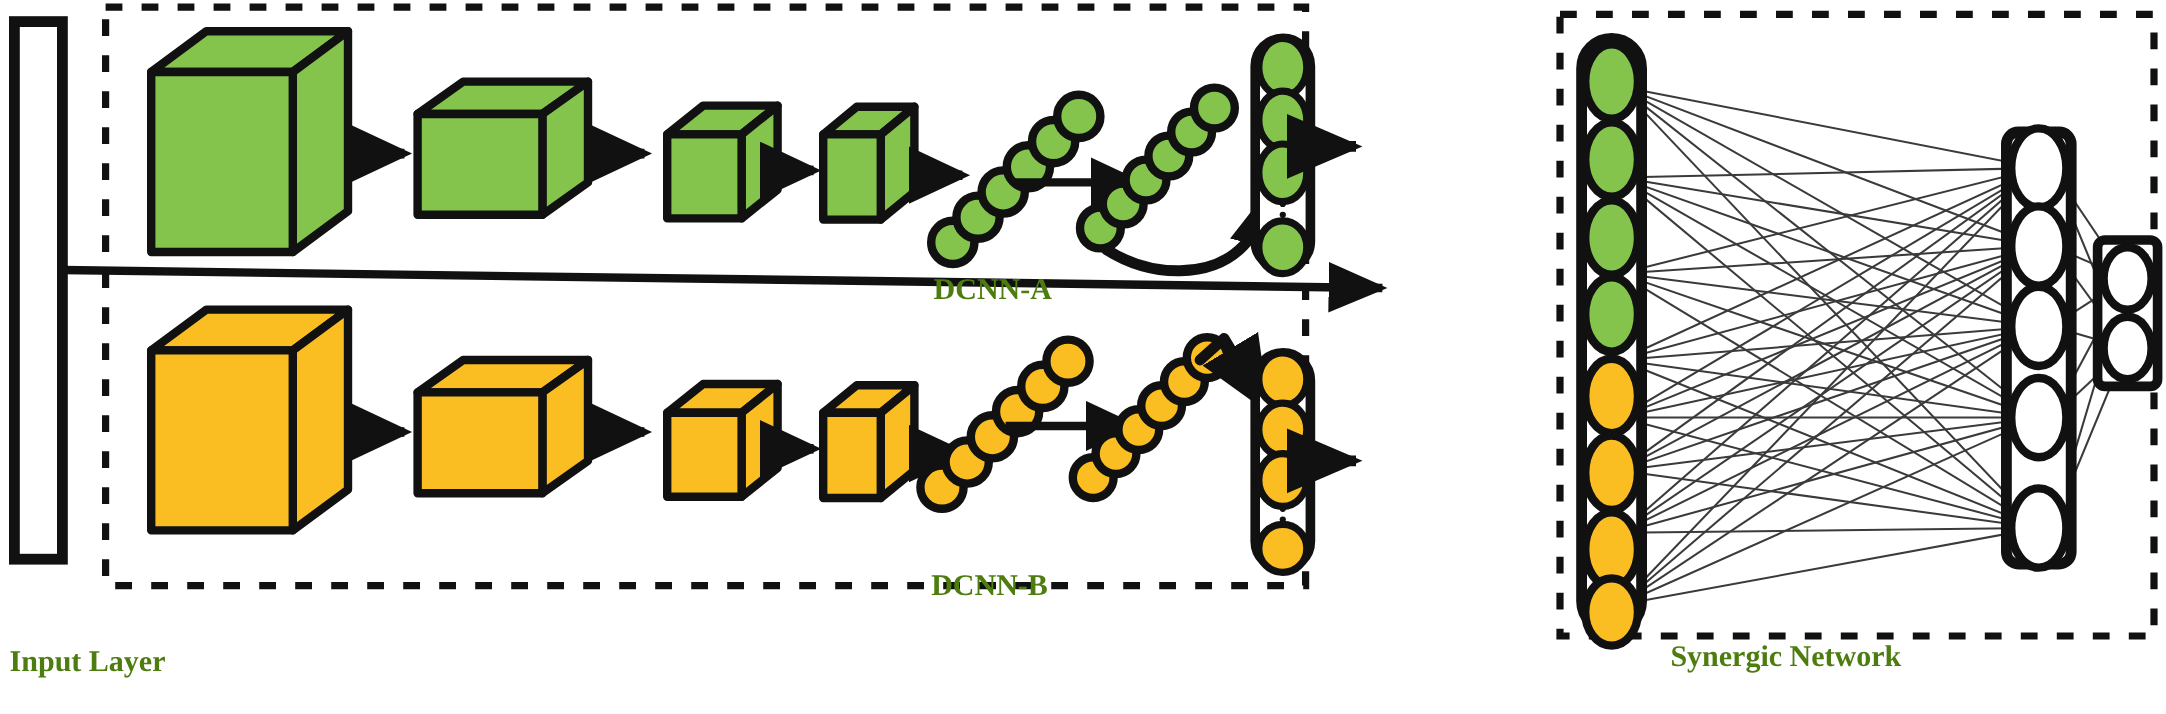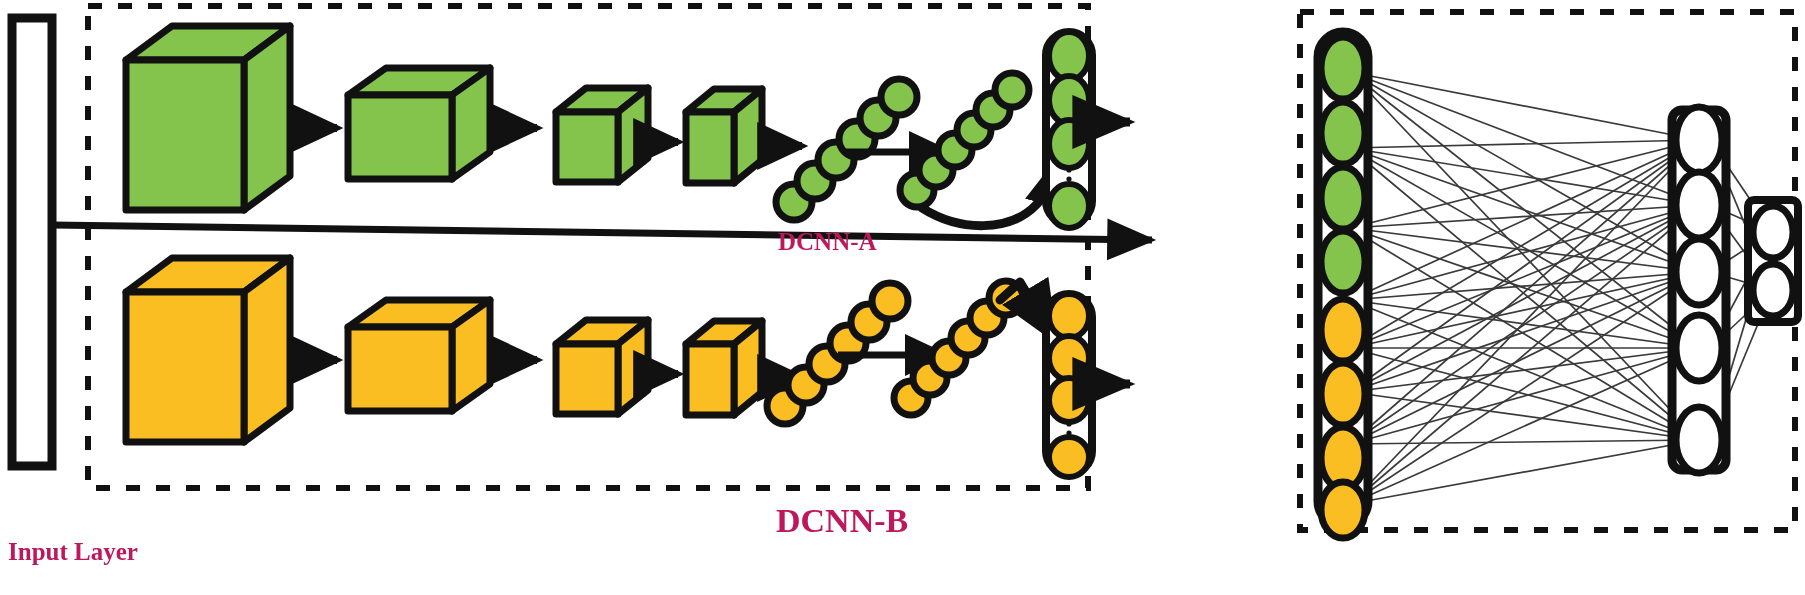--- a/index.html
+++ b/index.html
@@ -1,24 +1,24 @@
 <!DOCTYPE html>
 <html><head>
 <meta charset="utf-8">
 <style>
   html,body{margin:0;padding:0;background:#ffffff;}
   body{width:1805px;height:595px;overflow:hidden;
        font-family:"Liberation Serif", serif;}
   #stage{position:relative;width:1805px;height:595px;background:#fff;}
   svg#diagram{position:absolute;left:0;top:0;width:1805px;height:595px;display:block;}
   .lbl{position:absolute;font-family:"Liberation Serif", serif;font-weight:bold;
-       color:#be185d;white-space:nowrap;}
+       color:#4d7c0f;white-space:nowrap;}
   #lbl-input{left:8px;top:538px;font-size:25px;font-family:Liberation Serif, serif;}
   #lbl-dcnn-a{left:778px;top:228px;font-size:25px;}
-  #lbl-dcnn-b{left:776px;top:502px;font-size:34px;}
+  #lbl-dcnn-b{left:776px;top:475px;font-size:25px;}
   #lbl-synergic{left:1392px;top:534px;font-size:25px;}
 </style>
 </head>
 <body>
 
 <div id="stage">
 
   <svg id="diagram" viewBox="0 0 1805 595">
     <defs>
       <marker id="ah" markerWidth="7" markerHeight="7" refX="5.6" refY="3" orient="auto" markerUnits="strokeWidth">
@@ -268,14 +268,15 @@
       </g>
     </g>
   </svg>
 
   <div class="lbl" id="lbl-input">Input Layer</div>
 
   <div class="lbl" id="lbl-dcnn-a">DCNN-A</div>
 
   <div class="lbl" id="lbl-dcnn-b">DCNN-B</div>
 
+  <div class="lbl" id="lbl-synergic">Synergic Network</div>
 
 </div>
 
 </body></html>

